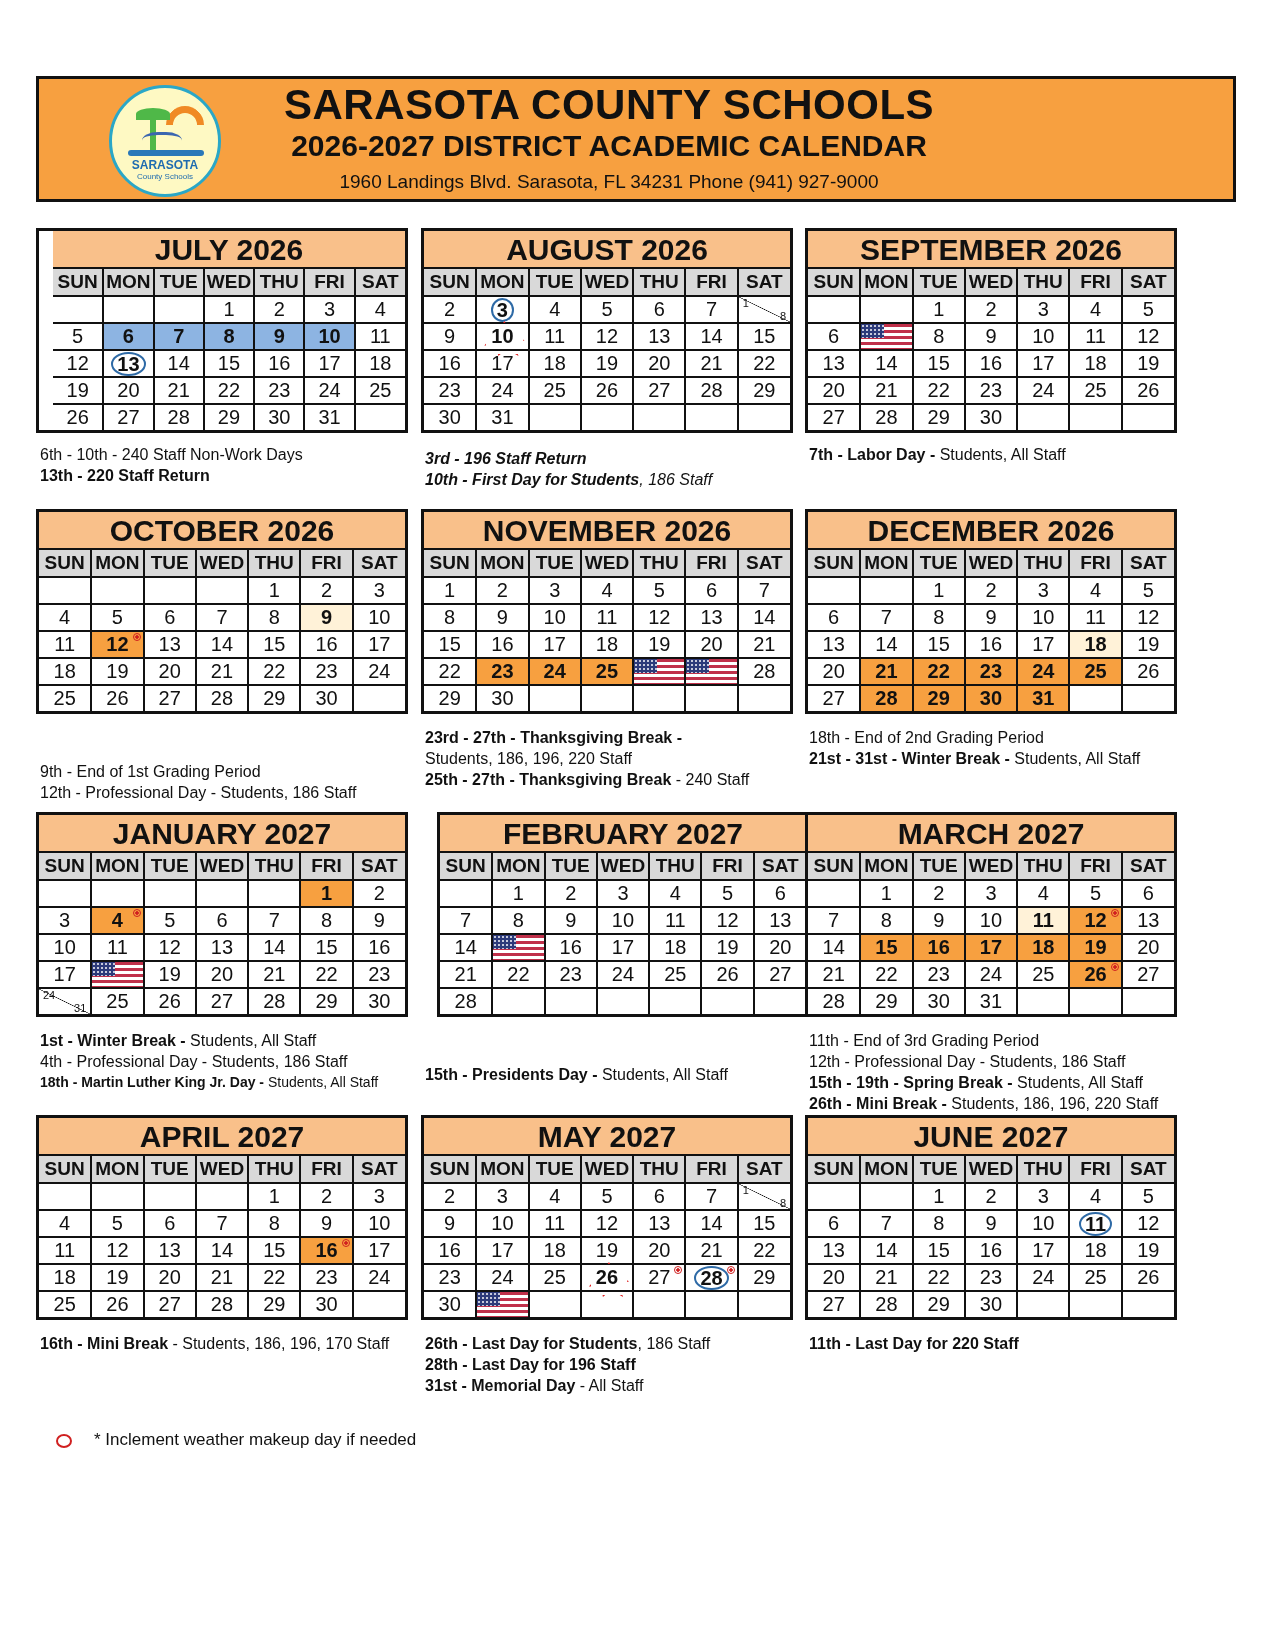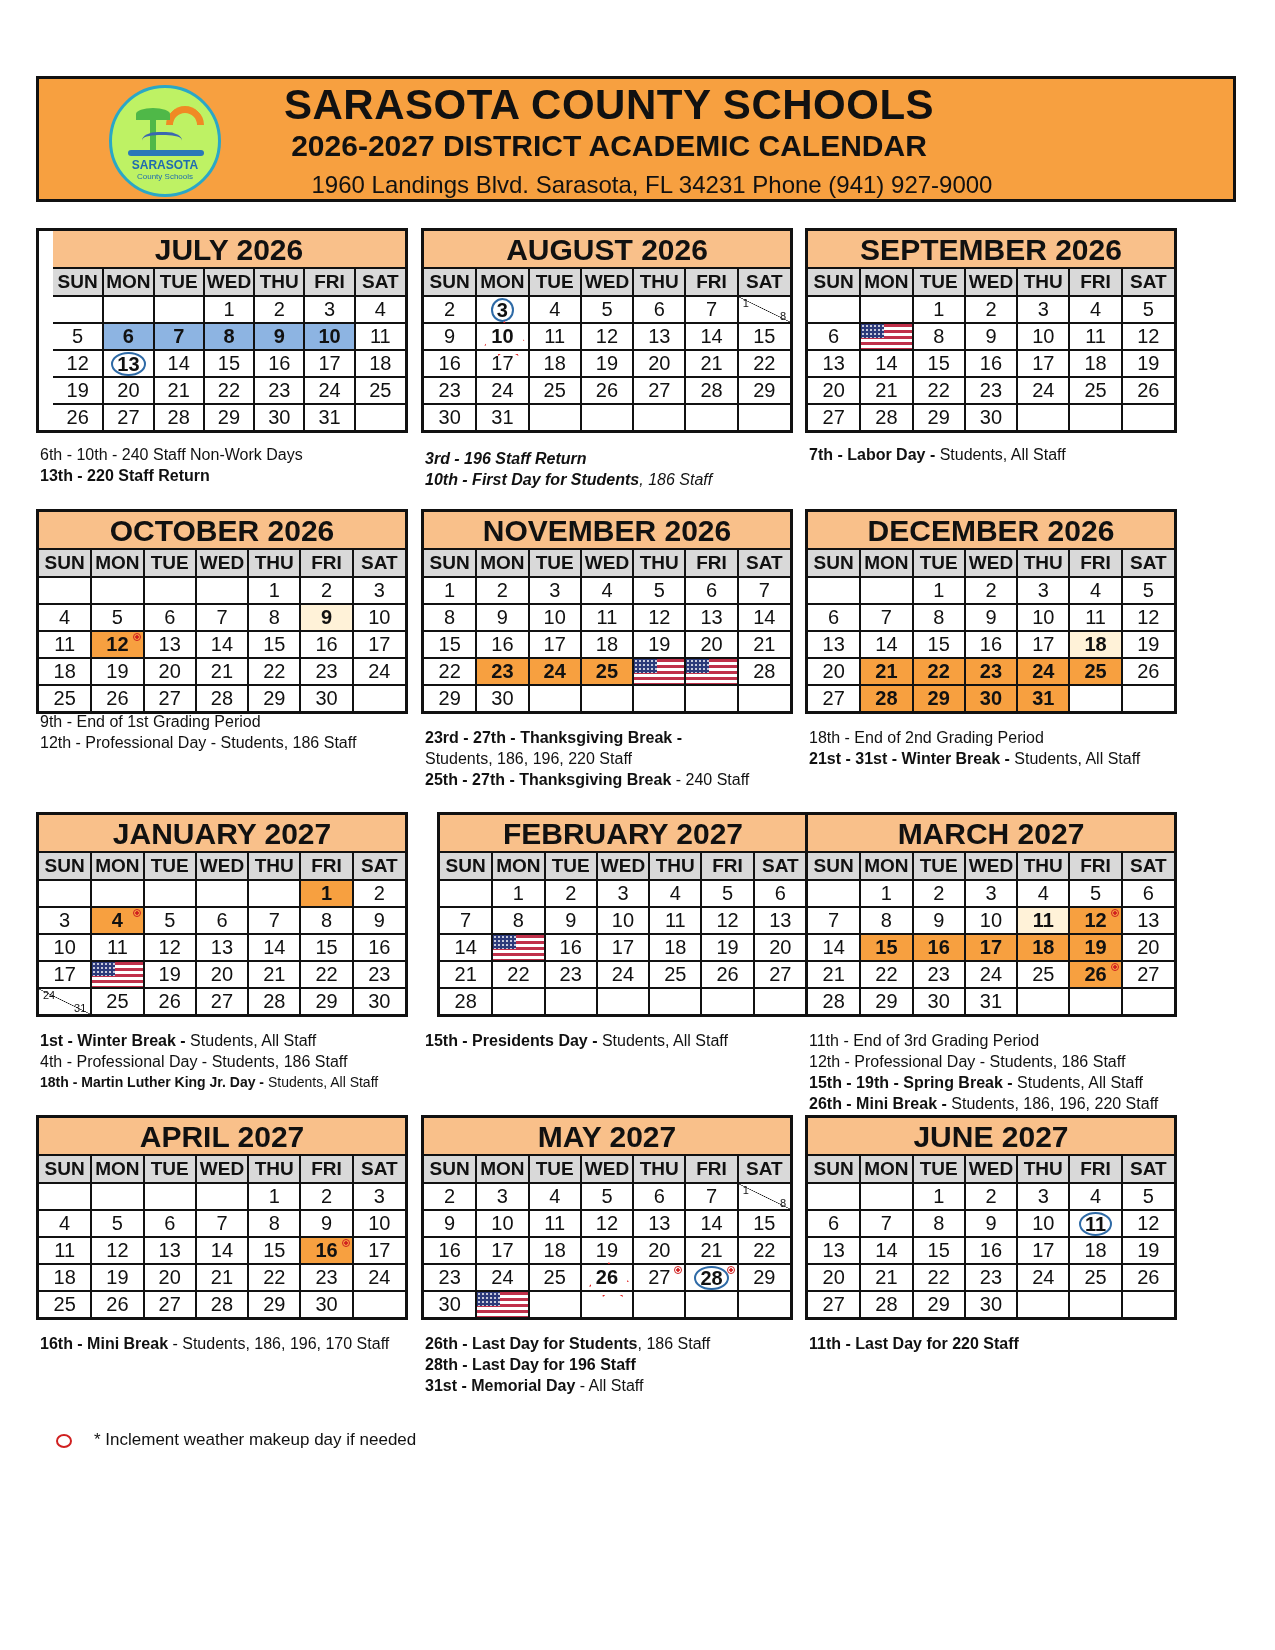--- a/index.html
+++ b/index.html
@@ -1,28 +1,28 @@
 <!DOCTYPE html>
 <html><head>
 <meta charset="utf-8">
 <style>
   html, body { margin: 0; padding: 0; background: #ffffff; }
   body { width: 1275px; height: 1650px; position: relative; font-family: "Liberation Sans", sans-serif; color: #111; overflow: hidden; }
   .header { position: absolute; left: 36px; top: 76px; width: 1200px; height: 126px; background: #f7a040; border: 3px solid #111; box-sizing: border-box; }
-  .logo { position: absolute; left: 70px; top: 6px; width: 112px; height: 112px; border-radius: 50%; background: #bef264; border: 3px solid #2aa7c7; box-sizing: border-box; }
+  .logo { position: absolute; left: 70px; top: 6px; width: 112px; height: 112px; border-radius: 50%; background: #fef9c3; border: 3px solid #2aa7c7; box-sizing: border-box; }
   .logo .sun { position: absolute; left: 54px; top: 18px; width: 38px; height: 38px; border-radius: 50%; border: 7px solid #f08a24; border-bottom-color: transparent; border-left-color: transparent; box-sizing: border-box; transform: rotate(-45deg); }
   .logo .trunk { position: absolute; left: 38px; top: 28px; width: 6px; height: 34px; background: #4fb848; }
   .logo .leaf { position: absolute; left: 24px; top: 20px; width: 34px; height: 12px; border-radius: 50% 50% 0 0; background: #4fb848; }
   .logo .book { position: absolute; left: 30px; top: 44px; width: 40px; height: 18px; border-top: 3px solid #3b66b0; border-radius: 40% 40% 0 0; }
   .logo .wave { position: absolute; left: 16px; top: 62px; width: 76px; height: 6px; border-radius: 3px; background: #2a78b8; }
   .logo .t1 { position: absolute; left: 0; width: 100%; top: 70px; text-align: center; font-size: 12px; font-weight: bold; color: #1f6cb0; }
   .logo .t2 { position: absolute; left: 0; width: 100%; top: 84px; text-align: center; font-size: 8px; color: #1f6cb0; }
   .h-title { position: absolute; left: 0; width: 1140px; top: 2px; text-align: center; font-size: 42px; font-weight: bold; letter-spacing: 0.5px; }
   .h-sub { position: absolute; left: 0; width: 1140px; top: 50px; text-align: center; font-size: 30px; font-weight: bold; }
-  .h-addr { position: absolute; left: 0; width: 1140px; top: 92px; text-align: center; font-size: 24px; margin-left: 43px; }
+  .h-addr { position: absolute; left: 0; width: 1140px; top: 92px; text-align: center; font-size: 19px; }
 
   .month { position: absolute; width: 372px; border: 3px solid #111; box-sizing: border-box; background: #fff; }
   .month .mtitle { height: 36px; background: #f9c08a; border-bottom: 2px solid #111; text-align: center; font-size: 30px; font-weight: bold; line-height: 38px; }
   .month table { border-collapse: collapse; width: 100%; table-layout: fixed; }
   .month th { background: #d9d9d9; font-size: 19px; font-weight: bold; height: 26px; border-right: 2px solid #111; border-bottom: 2px solid #111; padding: 0; }
   .month td { font-size: 20px; text-align: center; height: 25px; border-right: 2px solid #111; border-top: 2px solid #111; padding: 0; position: relative; }
   .month th:last-child, .month td:last-child { border-right: none; }
   .month tr:first-child td { border-top: none; }
   td.blue { background: #8db4e2; font-weight: bold; }
   td.orange { background: #f7a040; font-weight: bold; }
@@ -325,21 +325,21 @@
             <td><span>26</span></td>
             <td><span>27</span></td>
             <td><span>28</span></td>
             <td><span>29</span></td>
             <td><span>30</span></td>
             <td><span></span></td>
           </tr>
         </tbody>
       </table>
     </div>
-    <div class="notes" style="left: 40px; top: 711px;">
+    <div class="notes" style="left: 40px; top: 761px;">
       <div class="n"><b></b><span>9th - End of 1st Grading Period</span></div>
       <div class="n"><b></b><span>12th - Professional Day - Students, 186 Staff</span></div>
     </div>
     <div class="month" style="left: 421px; top: 509px;">
       <div class="mtitle">NOVEMBER 2026</div>
       <table>
         <thead>
           <tr>
             <th>SUN</th>
             <th>MON</th>
@@ -606,21 +606,21 @@
             <td><span></span></td>
             <td><span></span></td>
             <td><span></span></td>
             <td><span></span></td>
             <td><span></span></td>
             <td><span></span></td>
           </tr>
         </tbody>
       </table>
     </div>
-    <div class="notes" style="left: 425px; top: 1030px;">
+    <div class="notes" style="left: 425px; top: 1064px;">
       <div class="n"><b>15th - Presidents Day -</b><span> Students, All Staff</span></div>
     </div>
     <div class="month" style="left: 805px; top: 812px;">
       <div class="mtitle">MARCH 2027</div>
       <table>
         <thead>
           <tr>
             <th>SUN</th>
             <th>MON</th>
             <th>TUE</th>

